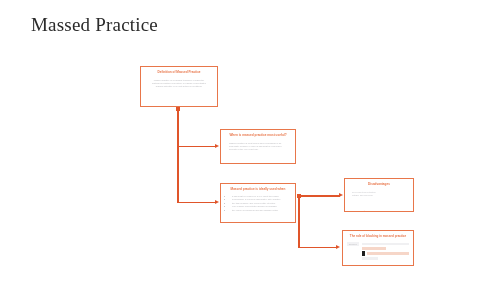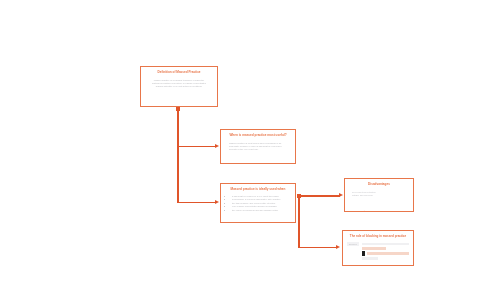--- a/index.html
+++ b/index.html
@@ -176,20 +176,21 @@
     border-top: 2.6px solid transparent;
     border-bottom: 2.6px solid transparent;
     border-left: 4px solid #e0552a;
   }
 </style>
 </head>
 <body>
 
 <div id="canvas">
 
+  <div id="page-title">Massed Practice</div>
 
   <div class="conn-dot" style="left:176px; top:107px;"></div>
   <div class="conn-line conn-v" style="left:177.3px; top:109px; height:94px;"></div>
 
   <div class="conn-line conn-h" style="left:177.3px; top:145.5px; width:39px;"></div>
   <div class="arrow-right" style="left:215px; top:143.6px;"></div>
 
   <div class="conn-line conn-h" style="left:177.3px; top:201.5px; width:39px;"></div>
   <div class="arrow-right" style="left:215px; top:199.6px;"></div>
 

